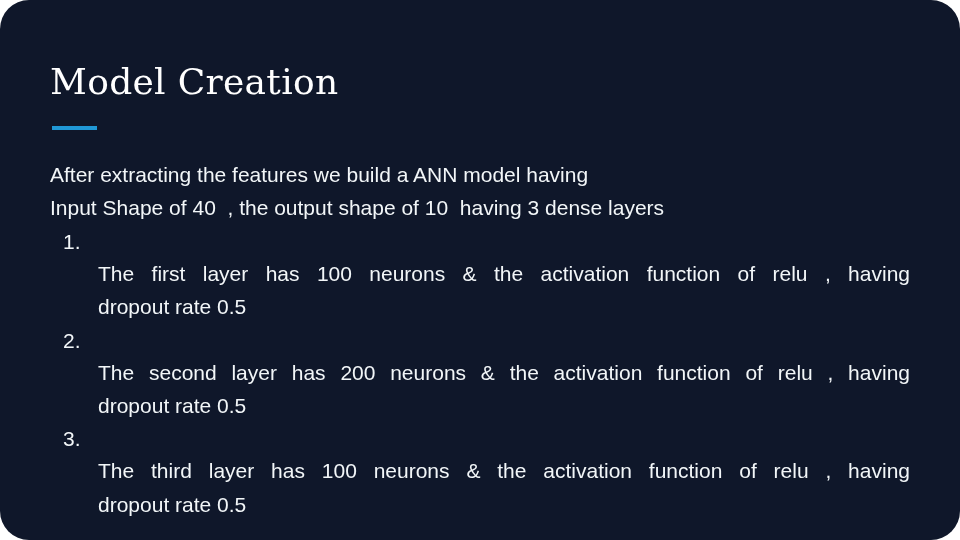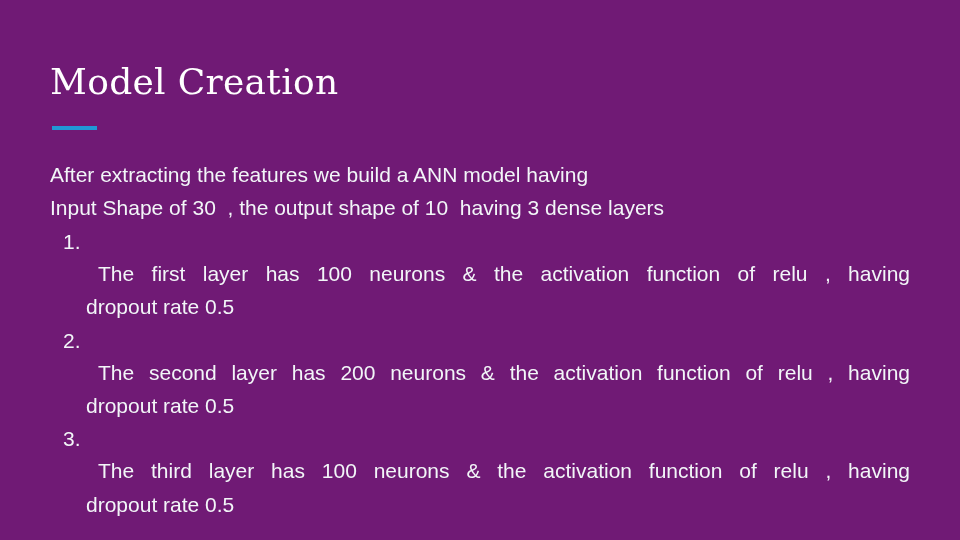--- a/index.html
+++ b/index.html
@@ -49,35 +49,35 @@
     flex: 0 0 48px;
     box-sizing: border-box;
     padding-left: 13px;
   }
   .li-line1 {
     flex: 1 1 auto;
     text-align: justify;
     text-align-last: justify; 
     margin-top: 32px;
   }
-  .li-line2 { margin-left: 36px; }
+  .li-line2 { margin-left: 48px; }
 </style>
 </head>
 <body>
 
-<div class="slide" style="background: #701a75;">
+<div class="slide" style="background: #0f172a; border-radius: 29px;">
 
   <h1 class="title" style="color: rgb(255, 255, 255);">Model Creation</h1>
 
   <div class="accent-bar" style="background: rgb(32, 152, 214);"></div>
 
   <div class="body" style="color: rgb(242, 246, 248);">
 
     <p class="para-line">After extracting the features we build a ANN model having</p>
-    <p class="para-line">Input Shape of 30  , the output shape of 10  having 3 dense layers</p>
+    <p class="para-line">Input Shape of 40  , the output shape of 10  having 3 dense layers</p>
 
     <div class="list-item">
       <div class="li-row">
         <span class="li-num">1.</span>
         <span class="li-line1">The first layer has 100 neurons &amp; the activation function of relu , having</span>
       </div>
       <div class="li-line2">dropout rate 0.5</div>
     </div>
 
     <div class="list-item">

